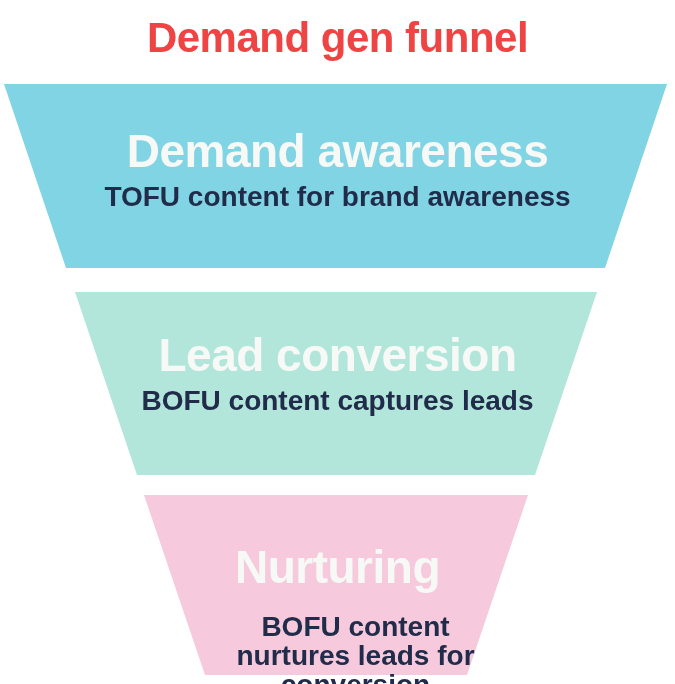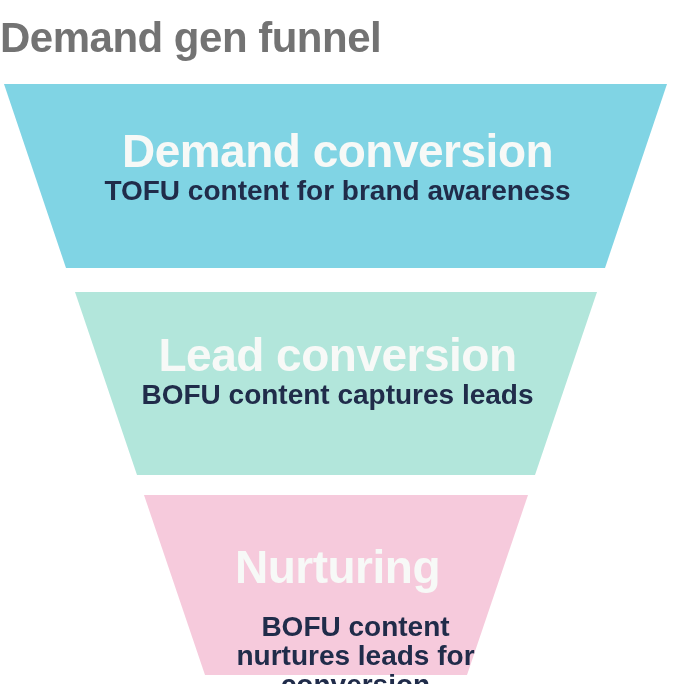--- a/index.html
+++ b/index.html
@@ -13,24 +13,25 @@
     width: 675px;
     height: 684px;
     background: #ffffff;
     overflow: hidden;
   }
   .page-title {
     position: absolute;
     top: 14px;
     left: 0;
     width: 675px;
+    text-align: center;
     font-size: 42px;
     font-weight: bold;
     letter-spacing: -0.5px;
-    color: #737373;
+    color: #ef4444;
     margin: 0;
   }
   .funnel-svg {
     position: absolute;
     top: 0;
     left: 0;
   }
   .section-text {
     position: absolute;
     left: 0;
@@ -41,20 +42,21 @@
   .section-text.s2 { top: 330px; }
   .section-text.s3 { top: 542px; }
   .section-heading {
     font-size: 46px;
     font-weight: bold;
     letter-spacing: -0.5px;
     line-height: 50px;
     color: #F7F9F7;
   }
   .section-sub {
+    margin-top: 6px;
     font-size: 28px;
     font-weight: bold;
     line-height: 29px;
     color: #202C4A;
     white-space: pre-line;
   }
   .section-text.s3 .section-sub { margin-top: 20px; padding-left: 36px; }
 </style>
 </head>
 <body>
@@ -63,21 +65,21 @@
 
   <h1 class="page-title">Demand gen funnel</h1>
 
   <svg class="funnel-svg" width="675" height="684" viewBox="0 0 675 684">
     <polygon points="4,84 667,84 605,268 66,268" fill="#80D4E4"></polygon>
     <polygon points="75,292 597,292 535,475 137,475" fill="#B2E6DB"></polygon>
     <polygon points="144,495 528,495 467,675 205,675" fill="#F6CADC"></polygon>
   </svg>
 
   <div class="section-text s1">
-    <div class="section-heading">Demand conversion</div>
+    <div class="section-heading">Demand awareness</div>
     <div class="section-sub">TOFU content for brand awareness</div>
   </div>
 
   <div class="section-text s2">
     <div class="section-heading">Lead conversion</div>
     <div class="section-sub">BOFU content captures leads</div>
   </div>
 
   <div class="section-text s3">
     <div class="section-heading">Nurturing</div>

